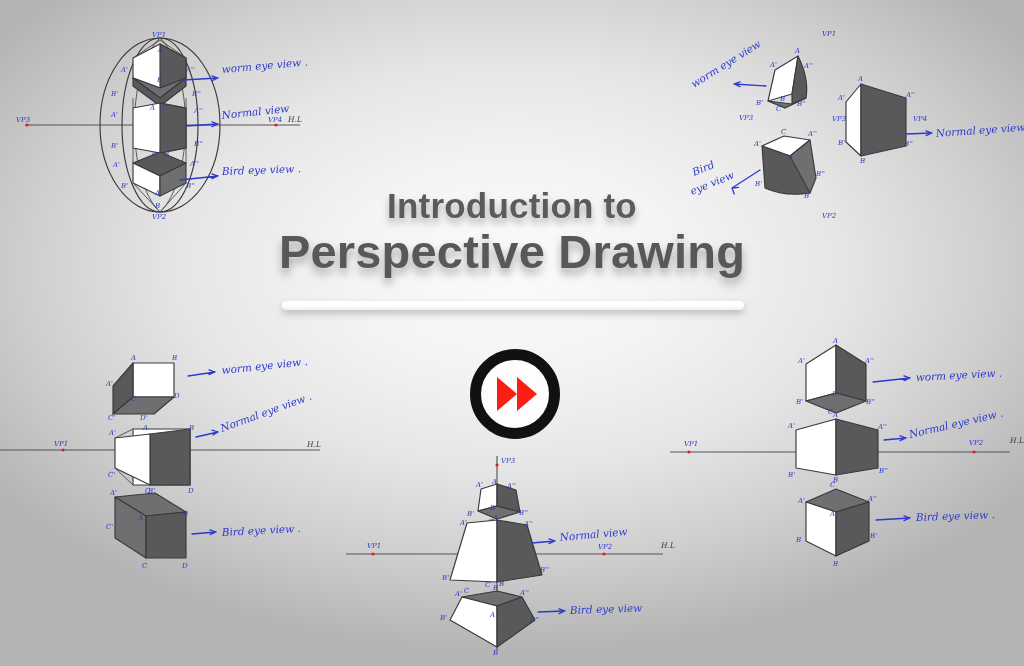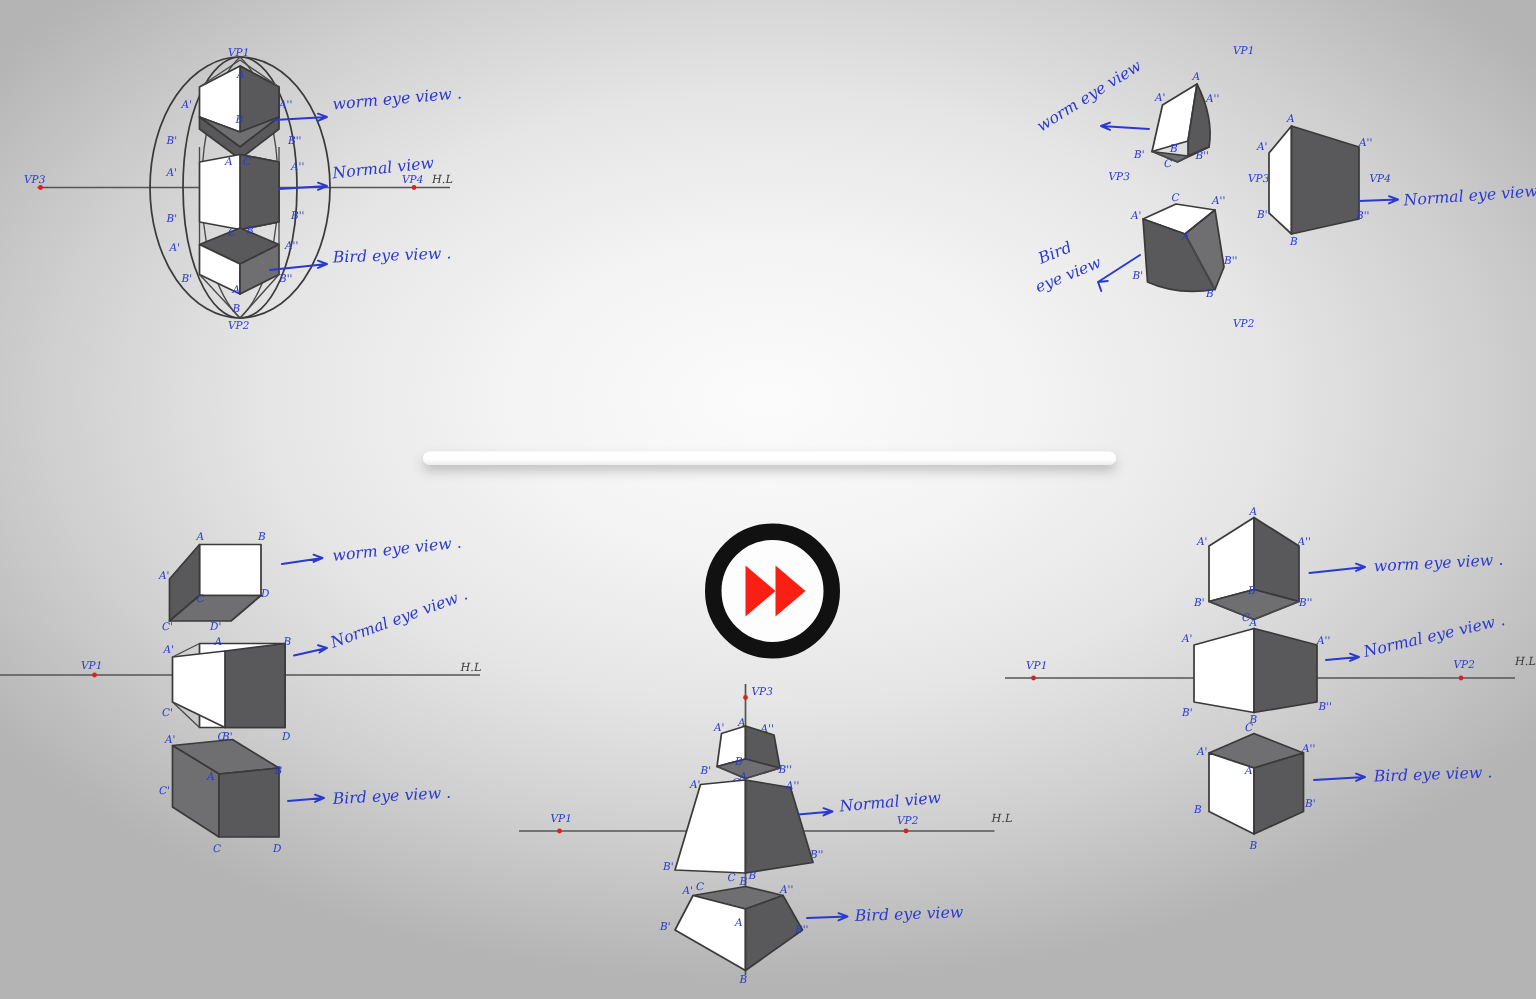--- a/index.html
+++ b/index.html
@@ -390,20 +390,24 @@
       <text class="hand hand-lbl" x="198" y="171">A''</text>
       <text class="hand hand-lbl" x="160" y="186">A</text>
       <text class="hand hand-lbl" x="126" y="212">B</text>
       <text class="hand hand-lbl" x="200" y="208">B'</text>
       <text class="hand hand-lbl" x="163" y="236">B</text>
     </g>
     <path class="bluearrow" d="M206 190 L240 188 M240 188 l-6 -2.2 M240 188 l-6 2.6"></path>
     <text class="hand hand-sm" x="246" y="191" transform="rotate(-2 246 191)">Bird eye view .</text>
   </svg>
 
+  <div id="title-block">
+    <div id="title-line-1">Introduction to</div>
+    <div id="title-line-2">Perspective Drawing</div>
+  </div>
   <div id="title-rule"></div>
 
   <div id="play-badge">
     <div class="ring"></div>
     <div class="ff">
       <div class="tri"></div>
       <div class="tri"></div>
     </div>
   </div>
 

